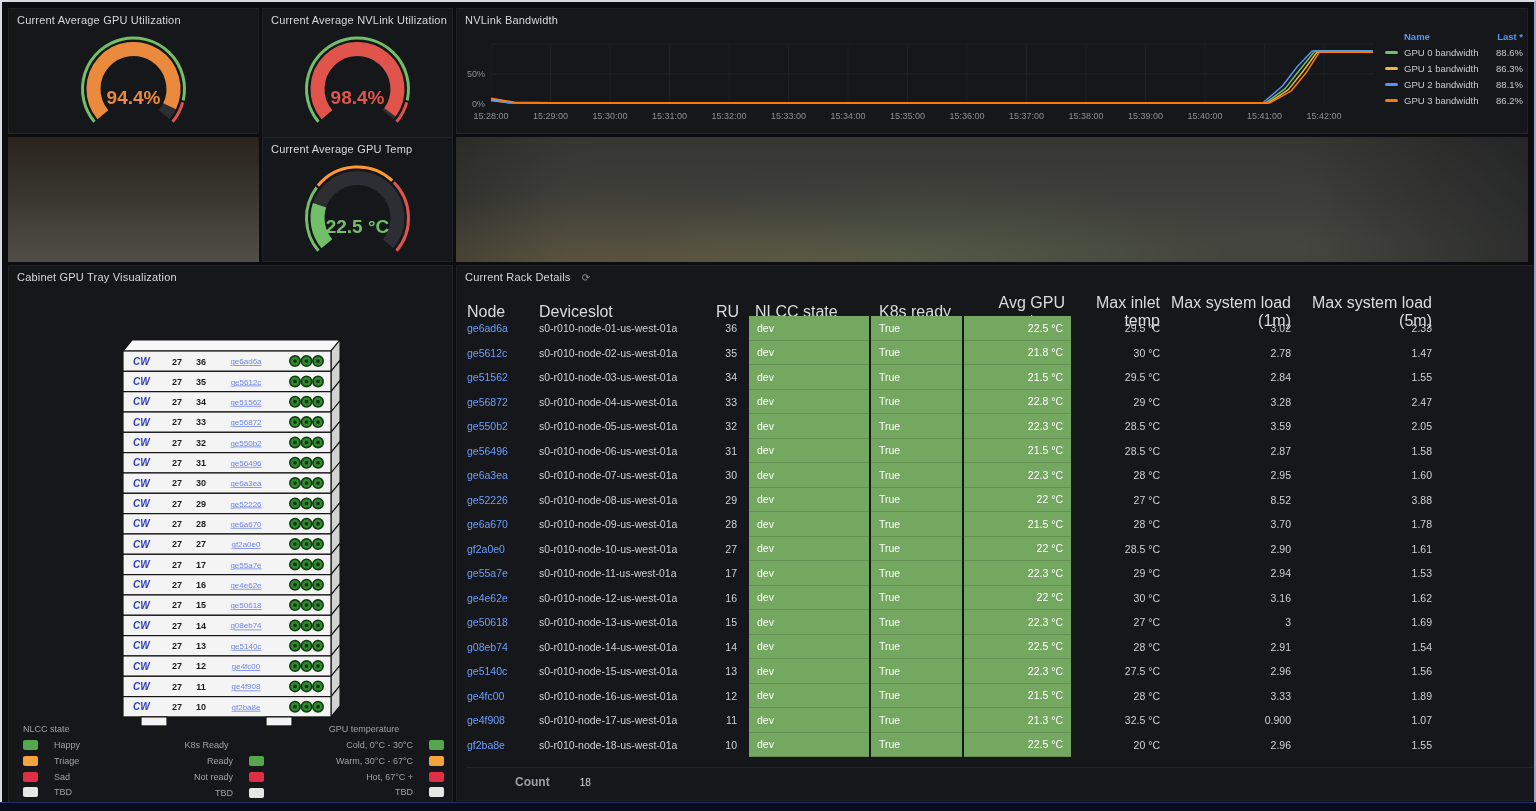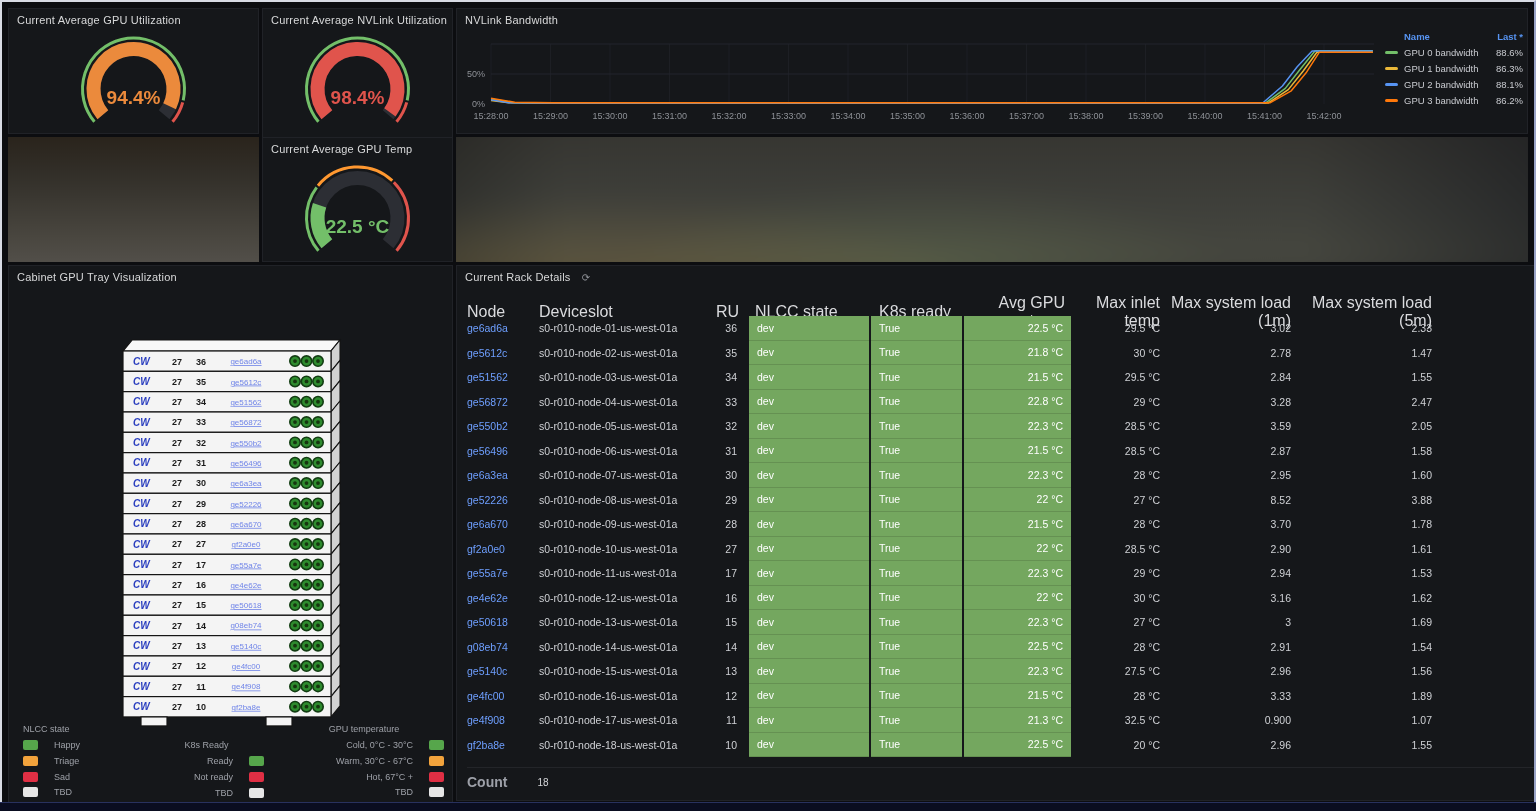--- a/index.html
+++ b/index.html
@@ -43,21 +43,21 @@
   .h-right{text-align:right;padding-right:8px;}
   .h-green{padding-left:8px;}
   .c-node{color:#6e9fff;cursor:pointer;}
   .c-dev{color:#cfd1d5;}
   .c-ru{text-align:right;color:#cfd1d5;padding-right:10px;}
   .c-green{background:#74a75f;color:#fff;height:100%;display:flex;align-items:center;padding:0 8px;box-sizing:border-box;margin-right:2px;border-bottom:1px solid rgba(0,0,0,.13);}
   .c-green.gl{margin-left:2px;}
   .c-green.right{justify-content:flex-end;}
   .c-num{text-align:right;color:#cfd1d5;padding-right:8px;}
   .table-footer{position:absolute;left:10px;right:10px;bottom:4px;height:28px;border-top:1px solid #232529;display:flex;align-items:center;gap:30px;}
-  .tf-label{font-size:14px;font-weight:700;color:#9da0a8;}
+  .tf-label{font-size:12px;font-weight:700;color:#9da0a8;margin-left:48px;}
   .tf-value{font-size:10px;color:#d5d7da;}
 </style>
 </head>
 <body>
 
 <div class="screen">
 
   <div class="panel" style="left:8px;top:8px;width:251px;height:126px">
     <div class="panel-title">Current Average GPU Utilization</div>
     <svg class="gauge" id="gauge0" viewBox="0 0 249 104">

